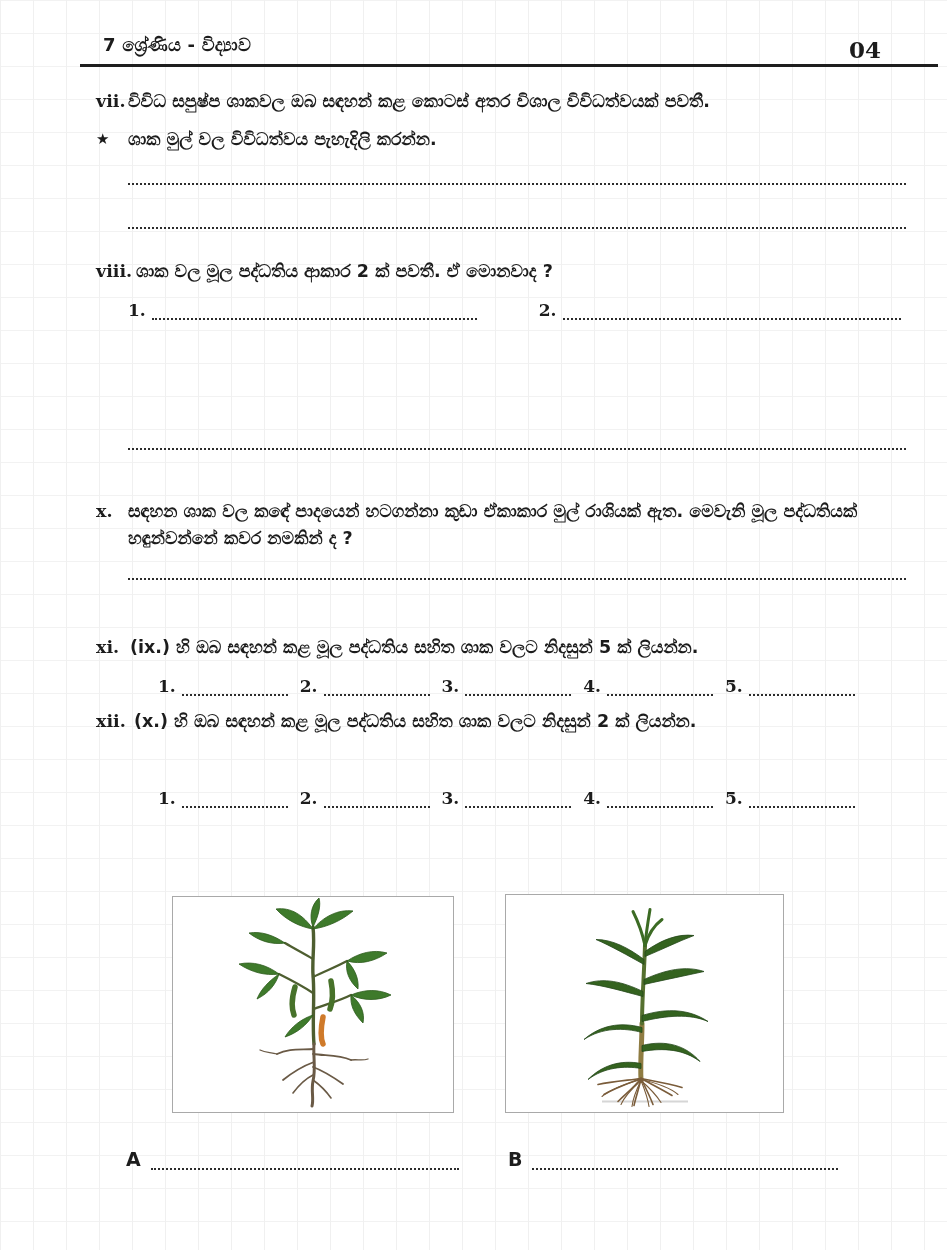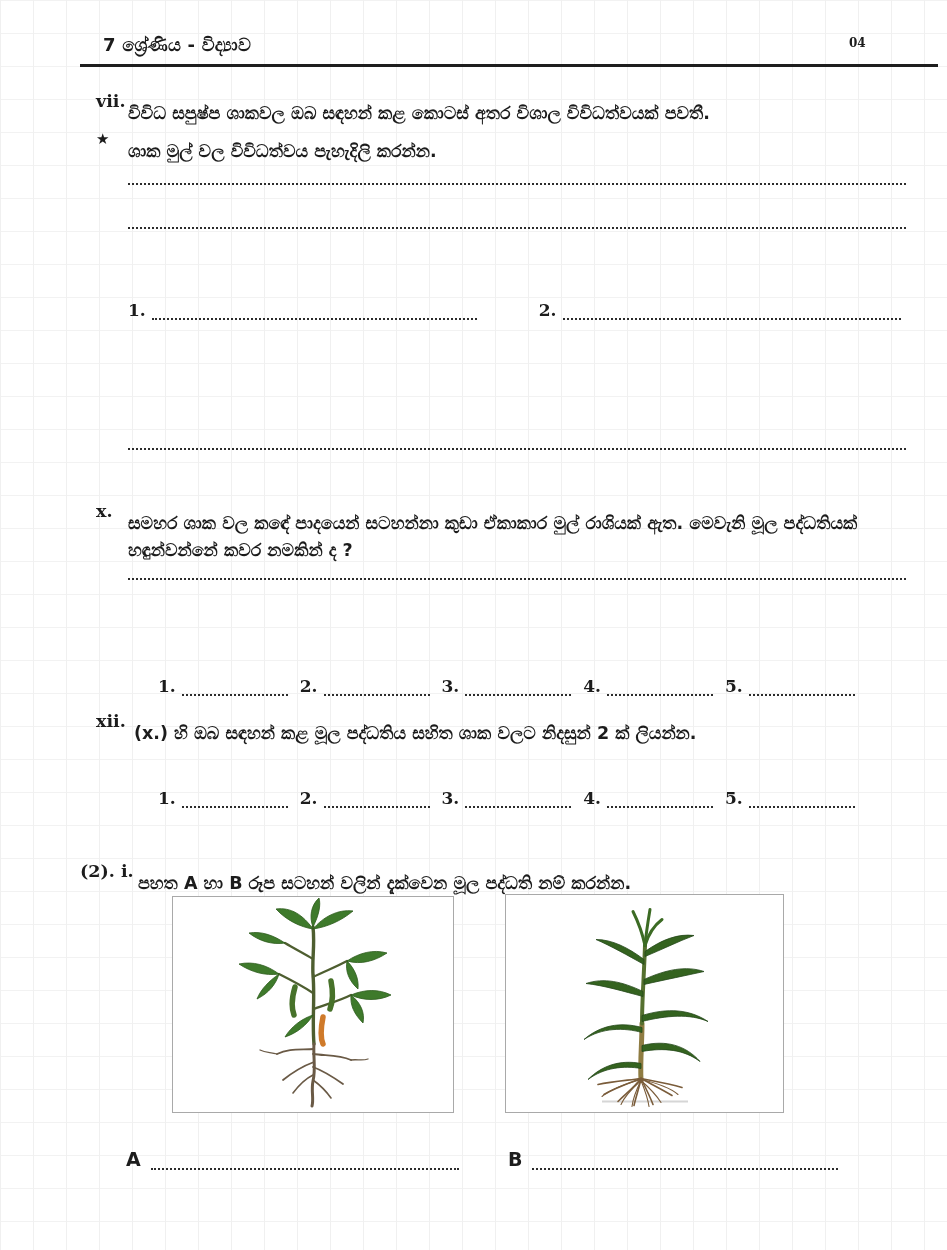--- a/index.html
+++ b/index.html
@@ -13,36 +13,36 @@
     background-size:33px 33px;
     overflow:hidden;
     font-family:"DejaVu Sans","Liberation Sans",sans-serif;
     color:#1c1c1c;
   }
   .abs{position:absolute;}
   .header-title{
     left:103px;top:34px;font-size:18px;font-weight:700;letter-spacing:.2px;
   }
   .page-number{
-    left:849px;top:36px;font-size:12px;font-weight:700;
+    left:849px;top:36px;font-size:23px;font-weight:700;
     font-family:"DejaVu Serif","Liberation Serif",serif;
   }
   .header-rule{
     left:80px;top:64px;width:858px;height:3px;background:#1e1e1e;
   }
   .q{
     display:flex;align-items:flex-start;
     left:96px;width:812px;
     font-size:17.5px;font-weight:600;line-height:27px;
   }
   .q .num{
     flex:0 0 32px;font-weight:700;
     font-family:"DejaVu Serif","Liberation Serif",serif;
   }
-  .q .qt{flex:1 1 auto;margin-top:12px;}
+  .q .qt{flex:1 1 auto;}
   .q .star{flex:0 0 32px;font-size:15px;}
   .answer-line{
     left:128px;width:778px;height:0;
     border-bottom:2.6px dotted #2c2c2c;
   }
   .blank-row{
     display:flex;align-items:flex-end;
     font-size:17px;font-weight:700;line-height:20px;
     font-family:"DejaVu Serif","Liberation Serif",serif;
   }
@@ -74,35 +74,43 @@
     <span class="qt">විවිධ සපුෂ්ප ශාකවල  ඔබ සඳහන් කළ කොටස් අතර විශාල විවිධත්වයක් පවතී.</span>
   </div>
 
   <div class="abs q" style="top:126px">
     <span class="star">★</span>
     <span class="qt">ශාක මුල් වල විවිධත්වය පැහැදිලි කරන්න.</span>
   </div>
   <div class="abs answer-line" style="top:183px"></div>
   <div class="abs answer-line" style="top:227px"></div>
 
+  <div class="abs q" style="top:258px">
+    <span class="num" style="flex-basis:40px">viii.</span>
+    <span class="qt">ශාක වල මූල පද්ධතිය ආකාර 2 ක් පවතී. ඒ මොනවාද ?</span>
+  </div>
   <div class="abs blank-row" style="left:128px;top:300px">
     <span class="bnum">1.</span>
     <span class="bdots" style="width:325px"></span>
     <span class="bnum" style="margin-left:62px">2.</span>
     <span class="bdots" style="width:338px"></span>
   </div>
 
   <div class="abs answer-line" style="top:448px"></div>
 
   <div class="abs q" style="top:498px">
     <span class="num">x.</span>
-    <span class="qt">සමහර ශාක වල කඳේ පාදයෙන් සටහන්නා කුඩා ඒකාකාර මුල් රාශියක් ඇත. මෙවැනි මූල පද්ධතියක් හඳුන්වන්නේ කවර නමකින් ද ?</span>
+    <span class="qt">සඳහන ශාක වල කඳේ පාදයෙන් හටගන්නා කුඩා ඒකාකාර මුල් රාශියක් ඇත. මෙවැනි මූල පද්ධතියක් හඳුන්වන්නේ කවර නමකින් ද ?</span>
   </div>
   <div class="abs answer-line" style="top:578px"></div>
 
+  <div class="abs q" style="top:634px">
+    <span class="num" style="flex-basis:34px">xi.</span>
+    <span class="qt">(ix.) හි ඔබ සඳහන් කළ මූල පද්ධතිය සහිත ශාක වලට නිදසුන් 5 ක් ලියන්න.</span>
+  </div>
   <div class="abs blank-row" style="left:158px;top:676px">
     <span class="bnum">1.</span>
     <span class="bdots" style="width:106px"></span>
     <span class="bnum" style="margin-left:12px">2.</span>
     <span class="bdots" style="width:106px"></span>
     <span class="bnum" style="margin-left:12px">3.</span>
     <span class="bdots" style="width:106px"></span>
     <span class="bnum" style="margin-left:12px">4.</span>
     <span class="bdots" style="width:106px"></span>
     <span class="bnum" style="margin-left:12px">5.</span>
@@ -119,24 +127,20 @@
     <span class="bnum" style="margin-left:12px">2.</span>
     <span class="bdots" style="width:106px"></span>
     <span class="bnum" style="margin-left:12px">3.</span>
     <span class="bdots" style="width:106px"></span>
     <span class="bnum" style="margin-left:12px">4.</span>
     <span class="bdots" style="width:106px"></span>
     <span class="bnum" style="margin-left:12px">5.</span>
     <span class="bdots" style="width:106px"></span>
   </div>
 
-  <div class="abs q" style="left:80px;top:858px;width:830px">
-    <span class="num" style="flex-basis:58px">(2). i.</span>
-    <span class="qt">පහත A හා B රූප සටහන් වලින් දැක්වෙන මූල පද්ධති නම් කරන්න.</span>
-  </div>
 
   <div class="abs fig-box" style="left:172px;top:896px;width:280px;height:215px">
     <svg viewBox="0 0 280 215">
 
       <g fill="none" stroke="#4e5e30" stroke-linecap="round">
         <path d="M141,147 C139,125 142,100 140,78 C139,60 142,48 140,30" stroke-width="3.4"></path>
         <path d="M140,96 C128,88 118,83 106,77" stroke-width="2.3"></path>
         <path d="M140,80 C152,74 163,70 174,64" stroke-width="2.3"></path>
         <path d="M141,112 C154,107 166,104 178,98" stroke-width="2.3"></path>
         <path d="M140,62 C130,56 122,52 112,46" stroke-width="2.3"></path>

